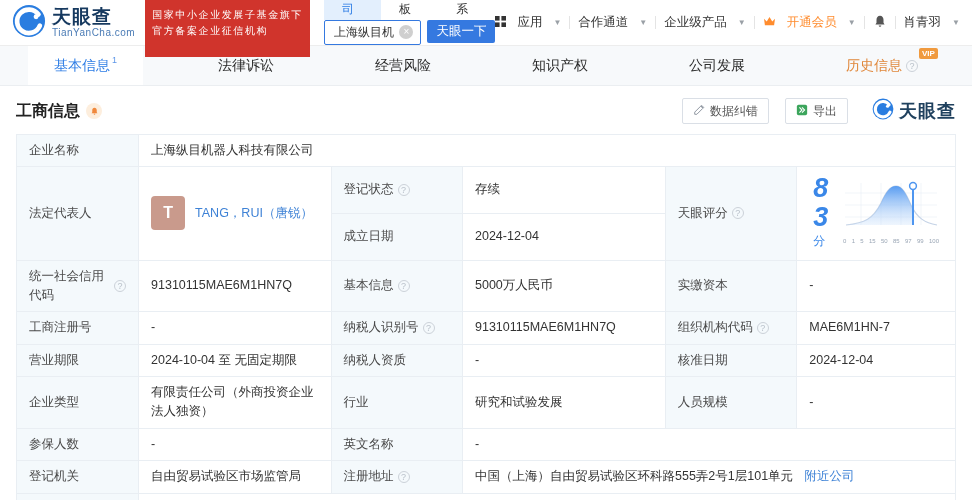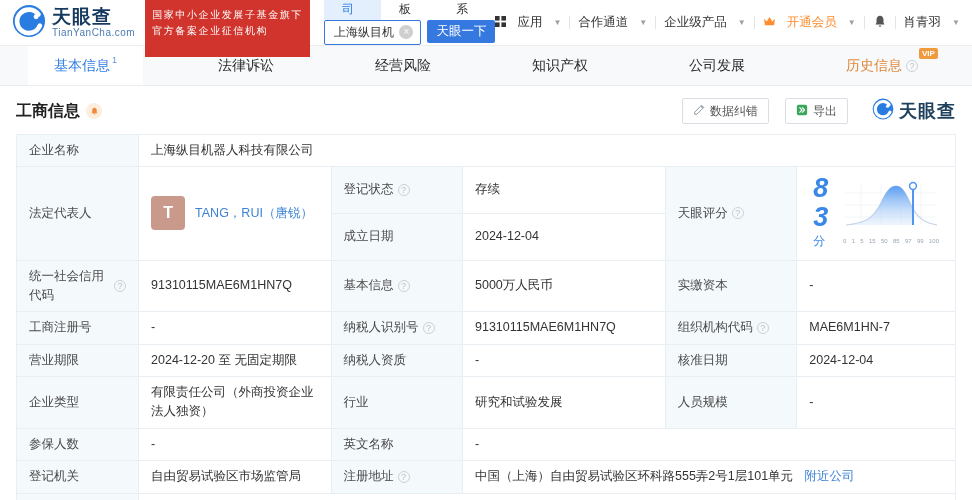--- a/index.html
+++ b/index.html
@@ -343,21 +343,21 @@
           <span class="label-flex">
               <span>组织机构代码</span>
               <span class="q-icon">?</span>
             </span>
         </td>
         <td class="std">MAE6M1HN-7</td>
       </tr>
 
       <tr>
         <td class="label std">营业期限</td>
-        <td class="std">2024-12-20 至 无固定期限</td>
+        <td class="std">2024-10-04 至 无固定期限</td>
         <td class="label std">纳税人资质</td>
         <td class="std dash">-</td>
         <td class="label std">核准日期</td>
         <td class="std">2024-12-04</td>
       </tr>
 
       <tr>
         <td class="label">企业类型</td>
         <td>有限责任公司（外商投资企业法人独资）</td>
         <td class="label">行业</td>

